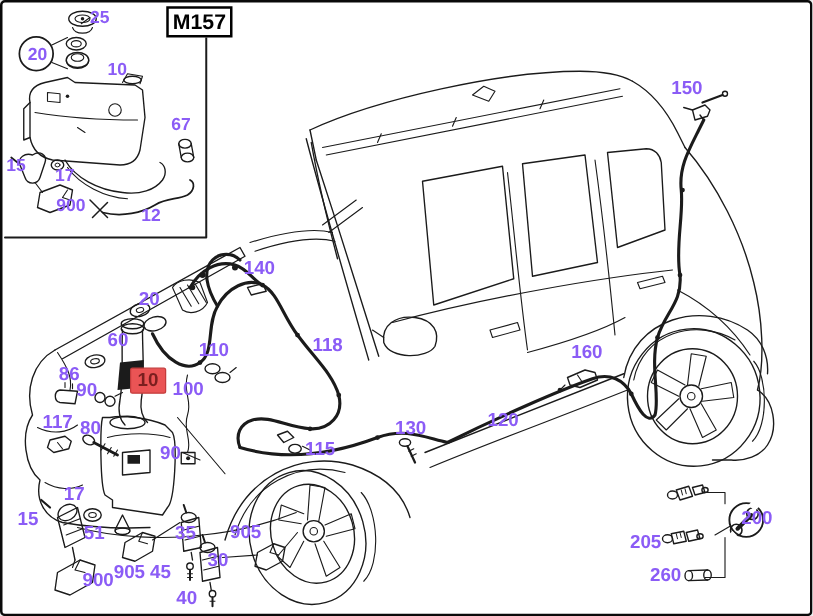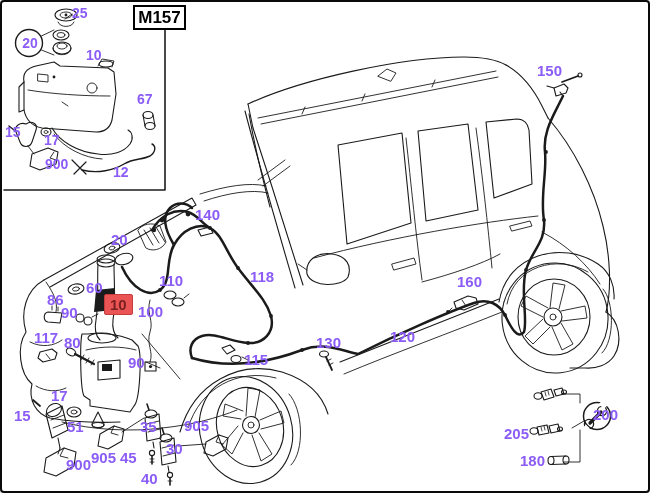--- a/index.html
+++ b/index.html
@@ -362,21 +362,21 @@
   <div class="callout small" style="left:84px;top:46px">10</div>
   <div class="callout small" style="left:135px;top:90px">67</div>
   <div class="callout small" style="left:3px;top:123px">15</div>
   <div class="callout small" style="left:42px;top:131px">17</div>
   <div class="callout small" style="left:43px;top:155px">900</div>
   <div class="callout small" style="left:111px;top:163px">12</div>
 
   <div class="callout" style="left:535px;top:61px">150</div>
   <div class="callout" style="left:193px;top:205px">140</div>
   <div class="callout" style="left:109px;top:230px">20</div>
-  <div class="callout" style="left:84px;top:278px">60</div>
+  <div class="callout" style="left:84px;top:263px">60</div>
   <div class="callout" style="left:157px;top:271px">110</div>
   <div class="callout" style="left:248px;top:267px">118</div>
   <div class="callout" style="left:45px;top:290px">86</div>
   <div class="callout" style="left:59px;top:303px">90</div>
   <div class="callout hl" style="left:102px;top:292px">10</div>
   <div class="callout" style="left:136px;top:302px">100</div>
   <div class="callout" style="left:32px;top:328px">117</div>
   <div class="callout" style="left:62px;top:333px">80</div>
   <div class="callout" style="left:126px;top:353px">90</div>
   <div class="callout" style="left:242px;top:350px">115</div>
@@ -389,17 +389,17 @@
   <div class="callout" style="left:65px;top:417px">51</div>
   <div class="callout" style="left:64px;top:455px">900</div>
   <div class="callout" style="left:89px;top:448px">905</div>
   <div class="callout" style="left:118px;top:448px">45</div>
   <div class="callout" style="left:138px;top:417px">35</div>
   <div class="callout" style="left:164px;top:439px">30</div>
   <div class="callout" style="left:139px;top:469px">40</div>
   <div class="callout" style="left:182px;top:416px">905</div>
 
   <div class="callout" style="left:502px;top:424px">205</div>
-  <div class="callout" style="left:518px;top:451px">180</div>
+  <div class="callout" style="left:518px;top:451px">260</div>
   <div class="callout" style="left:591px;top:405px">200</div>
 
   <div id="code-badge">M157</div>
 </div>
 
 </body></html>

